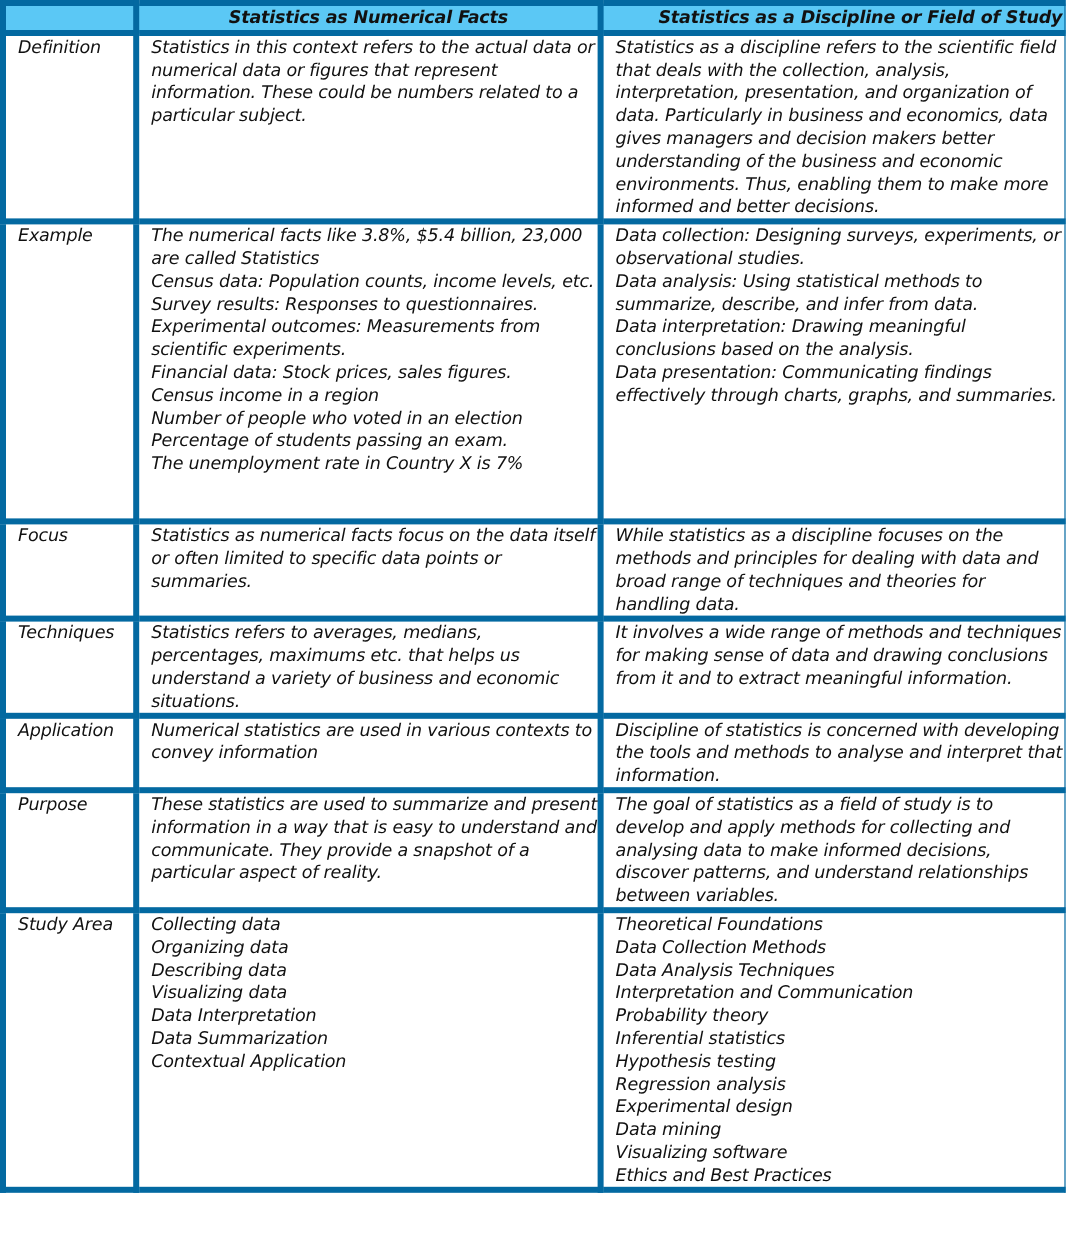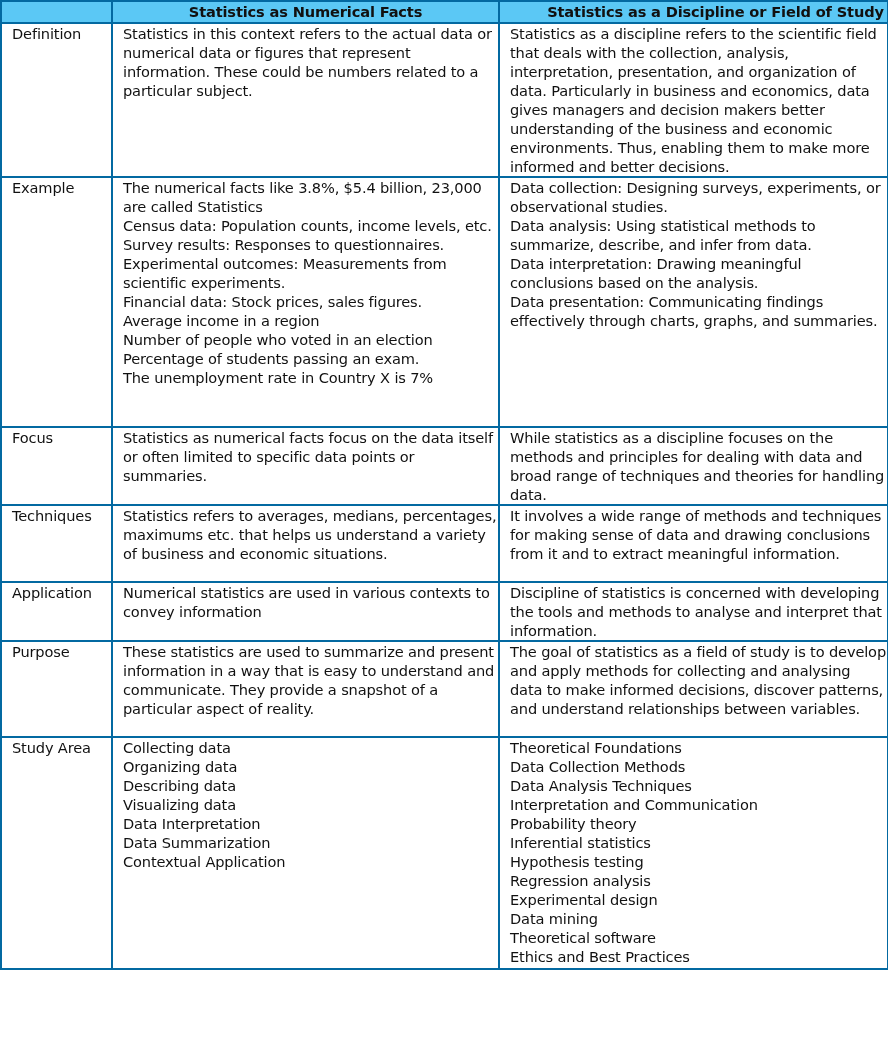--- a/index.html
+++ b/index.html
@@ -19,24 +19,25 @@
       width: 887px;
       table-layout: fixed;
       font-size: 14.6px;
       line-height: 19px;
       letter-spacing: -0.15px;
     }
     table.cmp col.c0 { width: 111px; }
     table.cmp col.c1 { width: 387px; }
     table.cmp col.c2 { width: 389px; }
     table.cmp th, table.cmp td {
-      border: 2px solid #0369a1;
+      border: 5px solid #0369a1;
       vertical-align: top;
       padding: 0 0 0 10px;
       word-wrap: break-word;
+      font-style: italic;
     }
     table.cmp th {
       background: #5bc8f5;
       font-weight: bold;
       text-align: center;
       height: 20px;
       line-height: 20px;
       padding: 0;
       font-size: 14.6px;
     }
@@ -71,21 +72,21 @@
         </td>
       </tr>
       <tr style="height: 250px;">
         <td class="rowlabel">Example</td>
         <td>
           <span class="line">The numerical facts like 3.8%, $5.4 billion, 23,000 are called Statistics</span>
           <span class="line">Census data: Population counts, income levels, etc.</span>
           <span class="line">Survey results: Responses to questionnaires.</span>
           <span class="line">Experimental outcomes: Measurements from scientific experiments.</span>
           <span class="line">Financial data: Stock prices, sales figures.</span>
-          <span class="line">Average income in a region</span>
+          <span class="line">Census income in a region</span>
           <span class="line">Number of people who voted in an election</span>
           <span class="line">Percentage of students passing an exam.</span>
           <span class="line">The unemployment rate in Country X is 7%</span>
         </td>
         <td>
           <span class="line">Data collection: Designing surveys, experiments, or observational studies.</span>
           <span class="line">Data analysis: Using statistical methods to summarize, describe, and infer from data.</span>
           <span class="line">Data interpretation: Drawing meaningful conclusions based on the analysis.</span>
           <span class="line">Data presentation: Communicating findings effectively through charts, graphs, and summaries.</span>
         </td>
@@ -141,18 +142,18 @@
           <span class="line">Theoretical Foundations</span>
           <span class="line">Data Collection Methods</span>
           <span class="line">Data Analysis Techniques</span>
           <span class="line">Interpretation and Communication</span>
           <span class="line">Probability theory</span>
           <span class="line">Inferential statistics</span>
           <span class="line">Hypothesis testing</span>
           <span class="line">Regression analysis</span>
           <span class="line">Experimental design</span>
           <span class="line">Data mining</span>
-          <span class="line">Theoretical software</span>
+          <span class="line">Visualizing software</span>
           <span class="line">Ethics and Best Practices</span>
         </td>
       </tr>
     </tbody>
 </table>
 
 </body></html>

